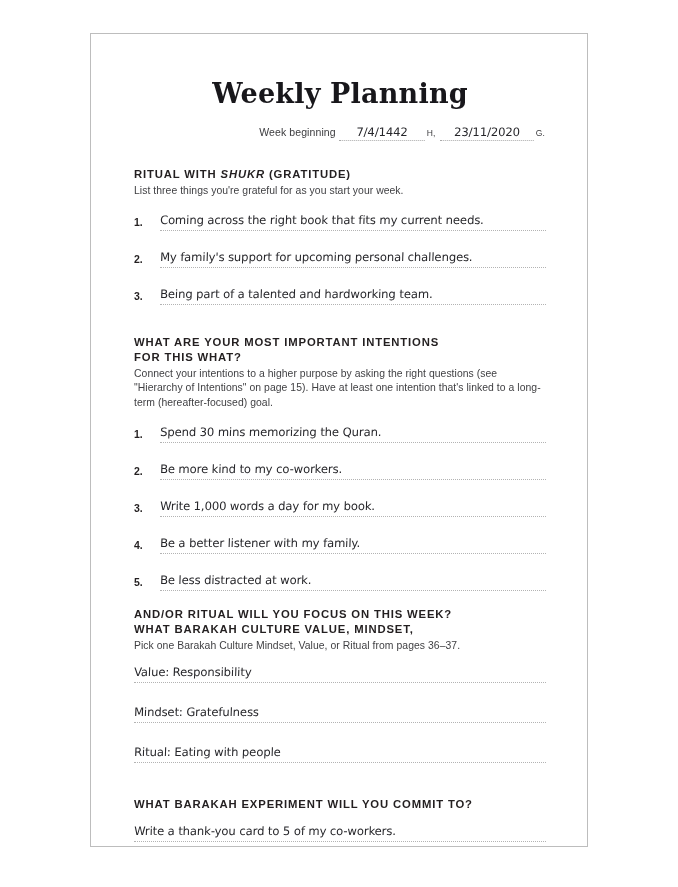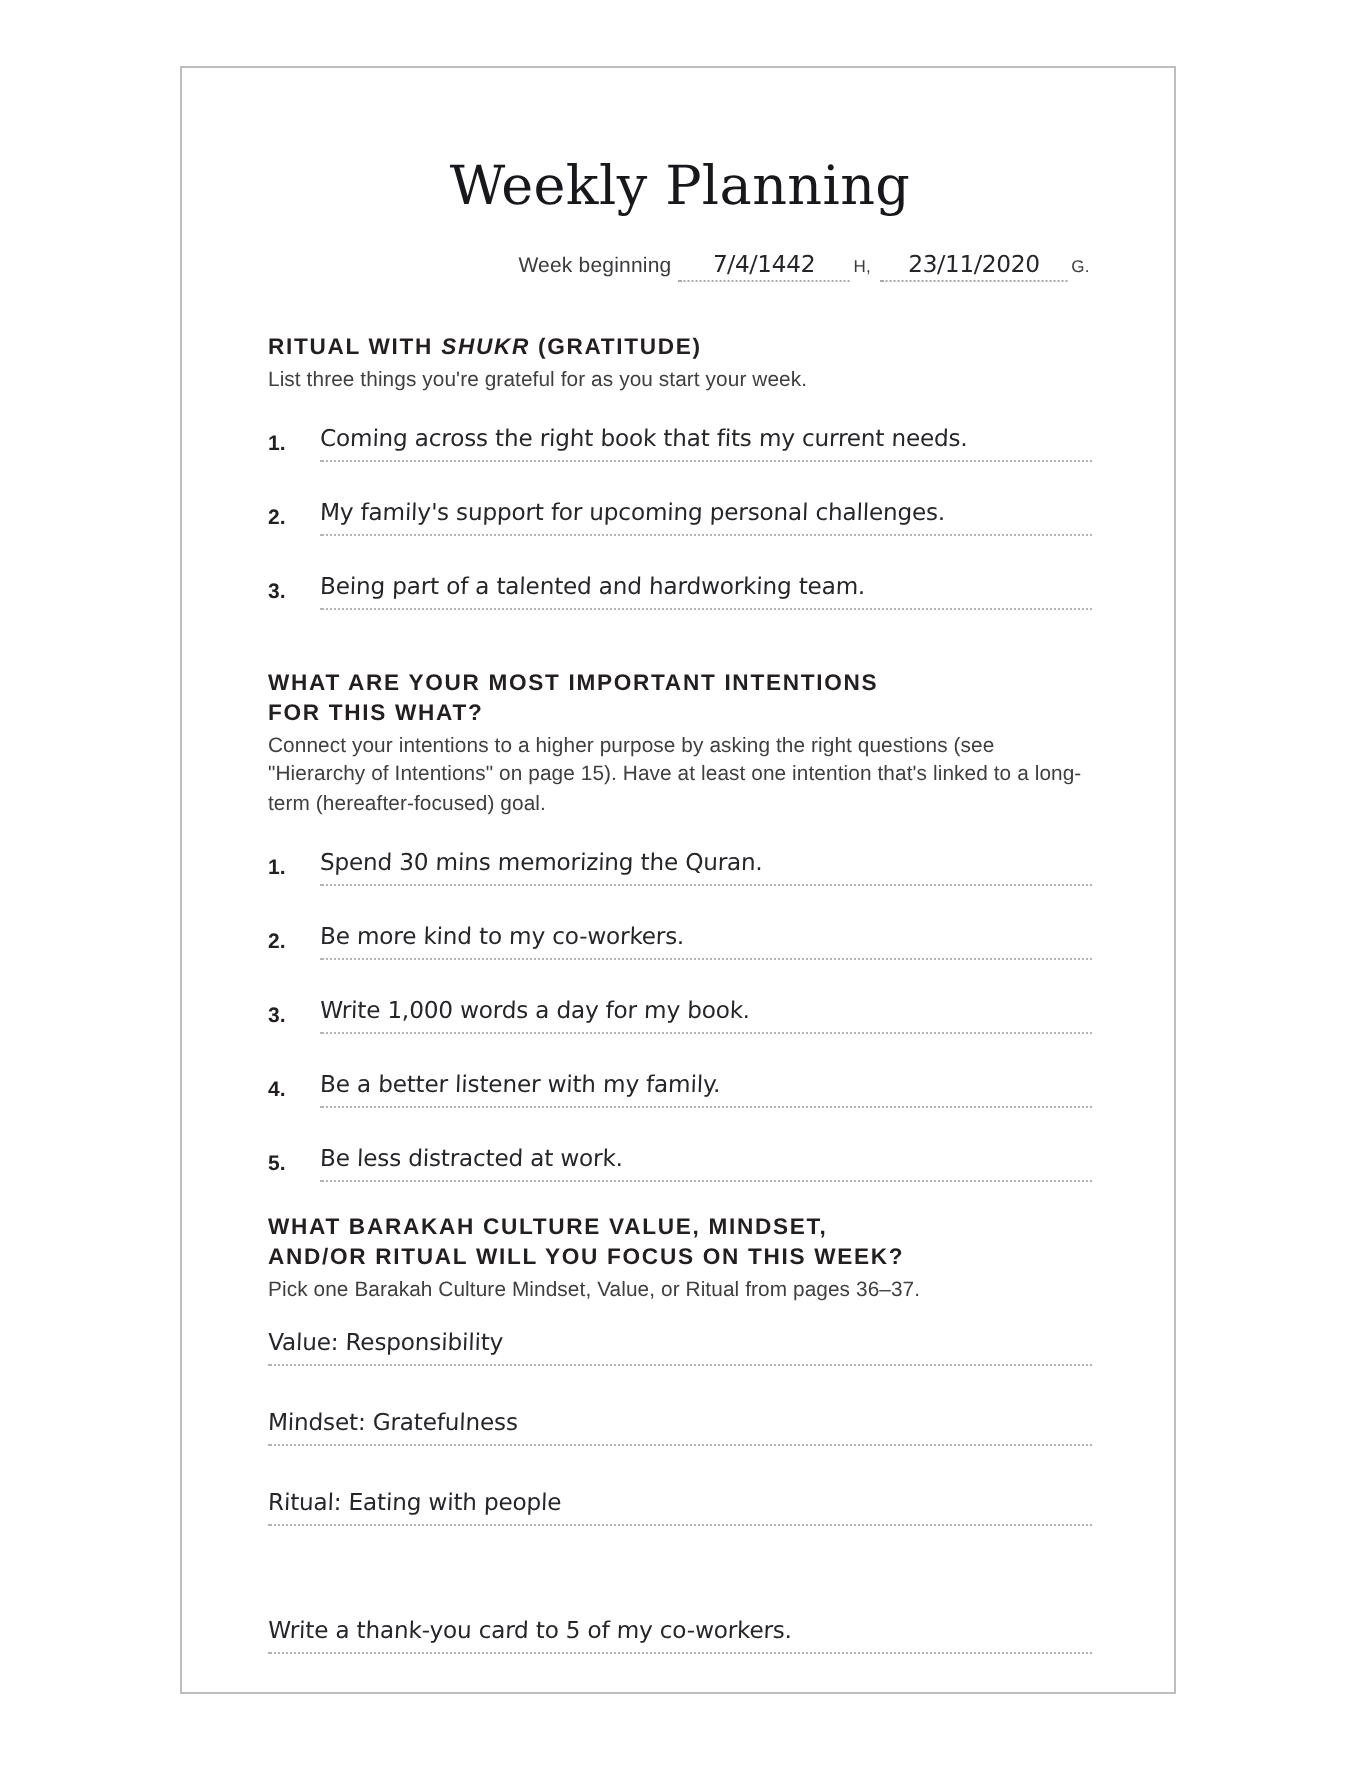--- a/index.html
+++ b/index.html
@@ -30,21 +30,21 @@
     position: absolute;
     left: 43px;
     top: 0;
     width: 412px;
   }
 
   
   .doc-title {
     font-family: "DejaVu Serif", serif;
     font-size: 27px;
-    font-weight: 400;
+    font-weight: 700;
     letter-spacing: 0.2px;
     text-align: center;
     color: #18171b;
     margin: 45px 0 0 0;
     line-height: 1.1;
   }
 
   .week-beginning-row {
     display: flex;
     align-items: baseline;
@@ -216,35 +216,38 @@
           <span class="entry-num">5.</span>
           <span class="entry-line"><span class="hand">Be less distracted at work.</span></span>
         </div>
       </div>
     </div>
 
     <div class="spacer-16"></div>
 
     <div class="section">
       <div class="section-heading">
+        <div>AND/OR RITUAL WILL YOU FOCUS ON THIS WEEK?</div>
         <div>WHAT BARAKAH CULTURE VALUE, MINDSET,</div>
-        <div>AND/OR RITUAL WILL YOU FOCUS ON THIS WEEK?</div>
       </div>
       <div class="section-desc">Pick one Barakah Culture Mindset, Value, or Ritual from pages 36–37.</div>
 
       <div class="plain-list">
         <div class="plain-row"><span class="hand">Value: Responsibility</span></div>
         <div class="plain-row"><span class="hand">Mindset: Gratefulness</span></div>
         <div class="plain-row"><span class="hand">Ritual: Eating with people</span></div>
       </div>
     </div>
 
     <div class="spacer-34"></div>
 
     <div class="section">
+      <div class="section-heading">
+        <div>WHAT BARAKAH EXPERIMENT WILL YOU COMMIT TO?</div>
+      </div>
 
       <div class="plain-list">
         <div class="plain-row"><span class="hand">Write a thank-you card to 5 of my co-workers.</span></div>
 
       </div>
     </div>
 
   </div>
 </div>
 

